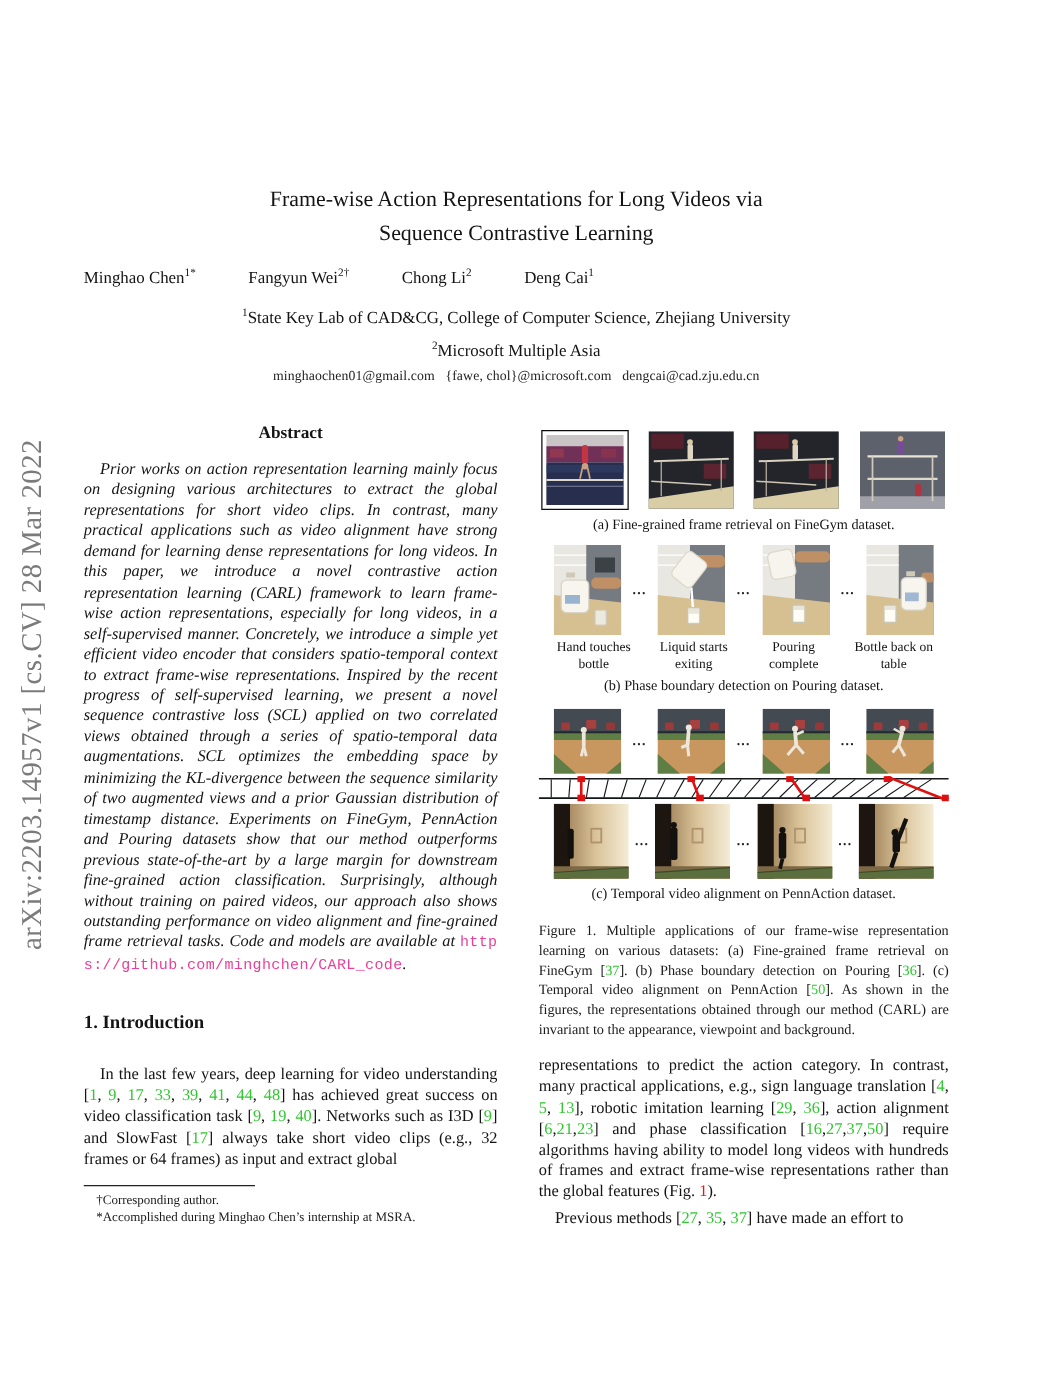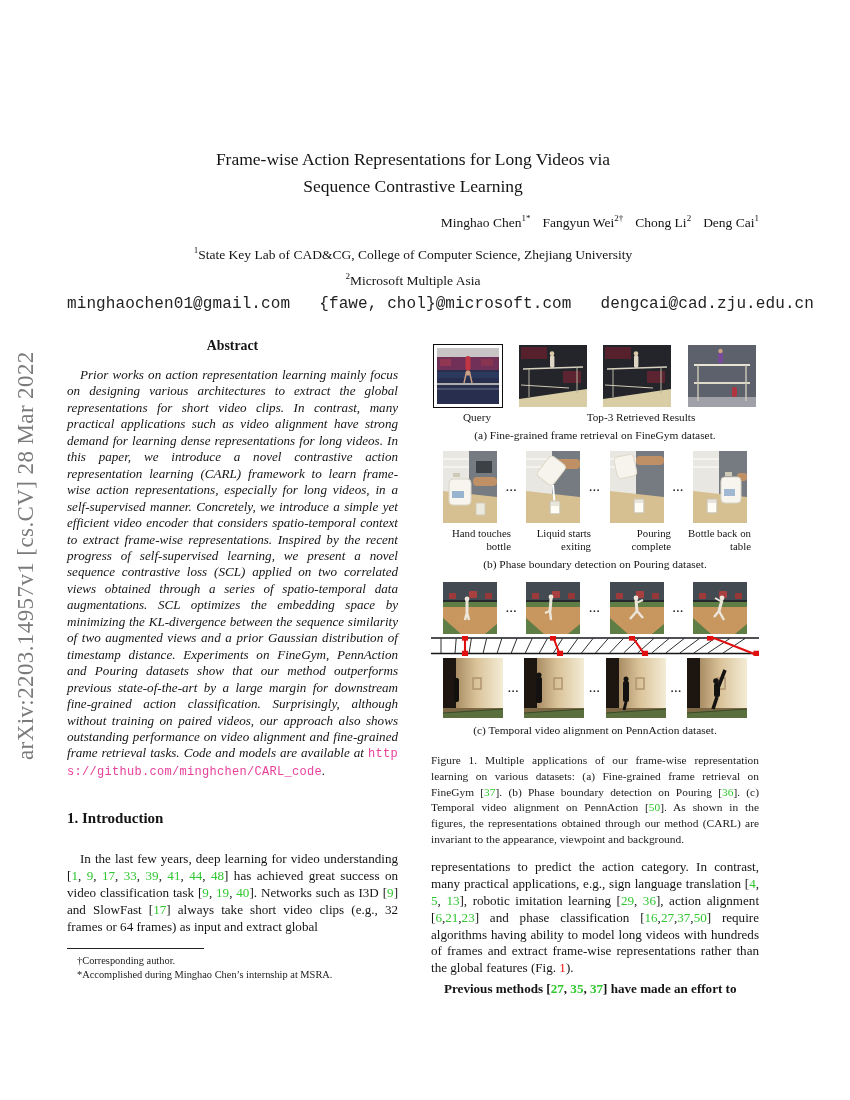--- a/index.html
+++ b/index.html
@@ -8,25 +8,25 @@
 
   
   .watermark{position:absolute;left:6px;top:283px;height:545px;width:40px;
              writing-mode:vertical-rl;transform:rotate(180deg);
              display:flex;align-items:center;justify-content:center;
              font-size:23px;color:var(--watermark_gray,#7b7b7b);letter-spacing:0.4px;}
 
   
   .header{position:absolute;left:67px;top:146px;width:692px;text-align:center;}
   .title{font-size:17.5px;font-weight:normal;line-height:27px;margin:0;}
-  .authors{margin-top:13px;font-size:13.5px;display:flex;justify-content:flex-end;gap:12px;}
+  .authors{margin-top:13px;font-size:13.5px;display:flex;justify-content:flex-start;gap:42px;}
   .author sup{font-size:9px;}
   .affils{margin-top:8px;font-size:13.5px;line-height:23px;}
   .affils sup{font-size:9px;}
-  .emails{margin-top:3px;font-family:Liberation Mono, monospace;font-size:16px;
+  .emails{margin-top:3px;font-family:Liberation Serif, serif;font-size:11px;
           letter-spacing:0.1px;white-space:pre;color:#222;}
 
   
   .col-left{position:absolute;left:67px;top:338px;width:331px;}
   .col-right{position:absolute;left:431px;top:344px;width:328px;}
 
   .abs-head{text-align:center;font-size:13.8px;font-weight:bold;margin:0 0 13px 0;}
   .abstract{font-style:italic;font-size:13.1px;line-height:16.45px;text-align:justify;
             margin:0;text-indent:13px;}
   .seg-url{font-family:"Liberation Mono",monospace;font-style:normal;font-size:12px;
@@ -44,26 +44,26 @@
   .row-a{padding:0 2px;}
   .row-bc{padding:0 12px;}
   .query-frame{border:1.8px solid #0d0d0d;background:#fff;padding:3px;line-height:0;}
   .thumb{display:block;line-height:0;}
   .dots{font-size:11px;font-weight:bold;color:#222;letter-spacing:1px;line-height:1;}
   .figlabels{display:flex;margin-top:3px;font-size:11.2px;}
   .figlabels .lab-q{width:92px;text-align:center;}
   .figlabels .lab-r{flex:1;text-align:center;}
   .phase-labels{display:flex;justify-content:space-between;padding:0 8px;margin-top:4px;
                 font-size:10.8px;line-height:12.6px;text-align:center;}
-  .phase{width:72px;text-align:right;}
+  .phase{width:72px;}
   .subcap{font-size:11.4px;text-align:center;margin-top:6px;}
   .ladder-wrap{margin:2px 0;line-height:0;}
   .figcap{font-size:11.4px;line-height:15.7px;text-align:justify;margin-top:17px;color:#1a1a1a;}
   .rc-body{margin-top:12px;}
-  .mt4{margin-top:4px;font-weight:bold;}
+  .mt4{margin-top:4px;}
   .mt10{margin-top:10px;}
   .mt12{margin-top:12px;}
   .hiddendefs{position:absolute;width:0;height:0;}
 </style>
 </head>
 <body>
 
 <svg class="hiddendefs" aria-hidden="true">
   <defs>
     <linearGradient id="gWall" x1="0" y1="0" x2="1" y2="0">
@@ -150,24 +150,20 @@
         <rect width="68" height="62" fill="#5d616c"></rect>
         <rect y="52" width="68" height="10" fill="#9fa0a8"></rect>
         <line x1="6" y1="20" x2="62" y2="20" stroke="#e8e4d6" stroke-width="1.8"></line>
         <line x1="6" y1="38" x2="62" y2="38" stroke="#ded9c8" stroke-width="1.8"></line>
         <line x1="10" y1="20" x2="10" y2="56" stroke="#cfcaba" stroke-width="1.4"></line>
         <line x1="58" y1="20" x2="58" y2="56" stroke="#cfcaba" stroke-width="1.4"></line>
         <rect x="30" y="7.5" width="5" height="11" rx="2.2" fill="#7a4a9a"></rect>
         <circle cx="32.5" cy="6" r="2.2" fill="#caa183"></circle>
         <rect x="44" y="42" width="5" height="10" rx="2.2" fill="#b03440"></rect>
       </svg>
-    </div>
-    <div class="figlabels">
-      <span class="lab-q">Query</span>
-      <span class="lab-r">Top-3 Retrieved Results</span>
     </div>
     <div class="subcap">(a) Fine-grained frame retrieval on FineGym dataset.</div>
 
     <div class="fig-row row-bc mt10">
       <svg class="thumb" width="54" height="72" viewBox="0 0 54 72">
         <rect width="54" height="72" fill="#e9e7e1"></rect>
           <rect x="26" width="28" height="72" fill="#757b80"></rect>
         <line x1="0" y1="8" x2="26" y2="8" stroke="#fff" stroke-width="1"></line>
           <line x1="0" y1="16" x2="26" y2="16" stroke="#fff" stroke-width="1"></line>
         <rect x="33" y="10" width="16" height="12" fill="#3c4146"></rect>

